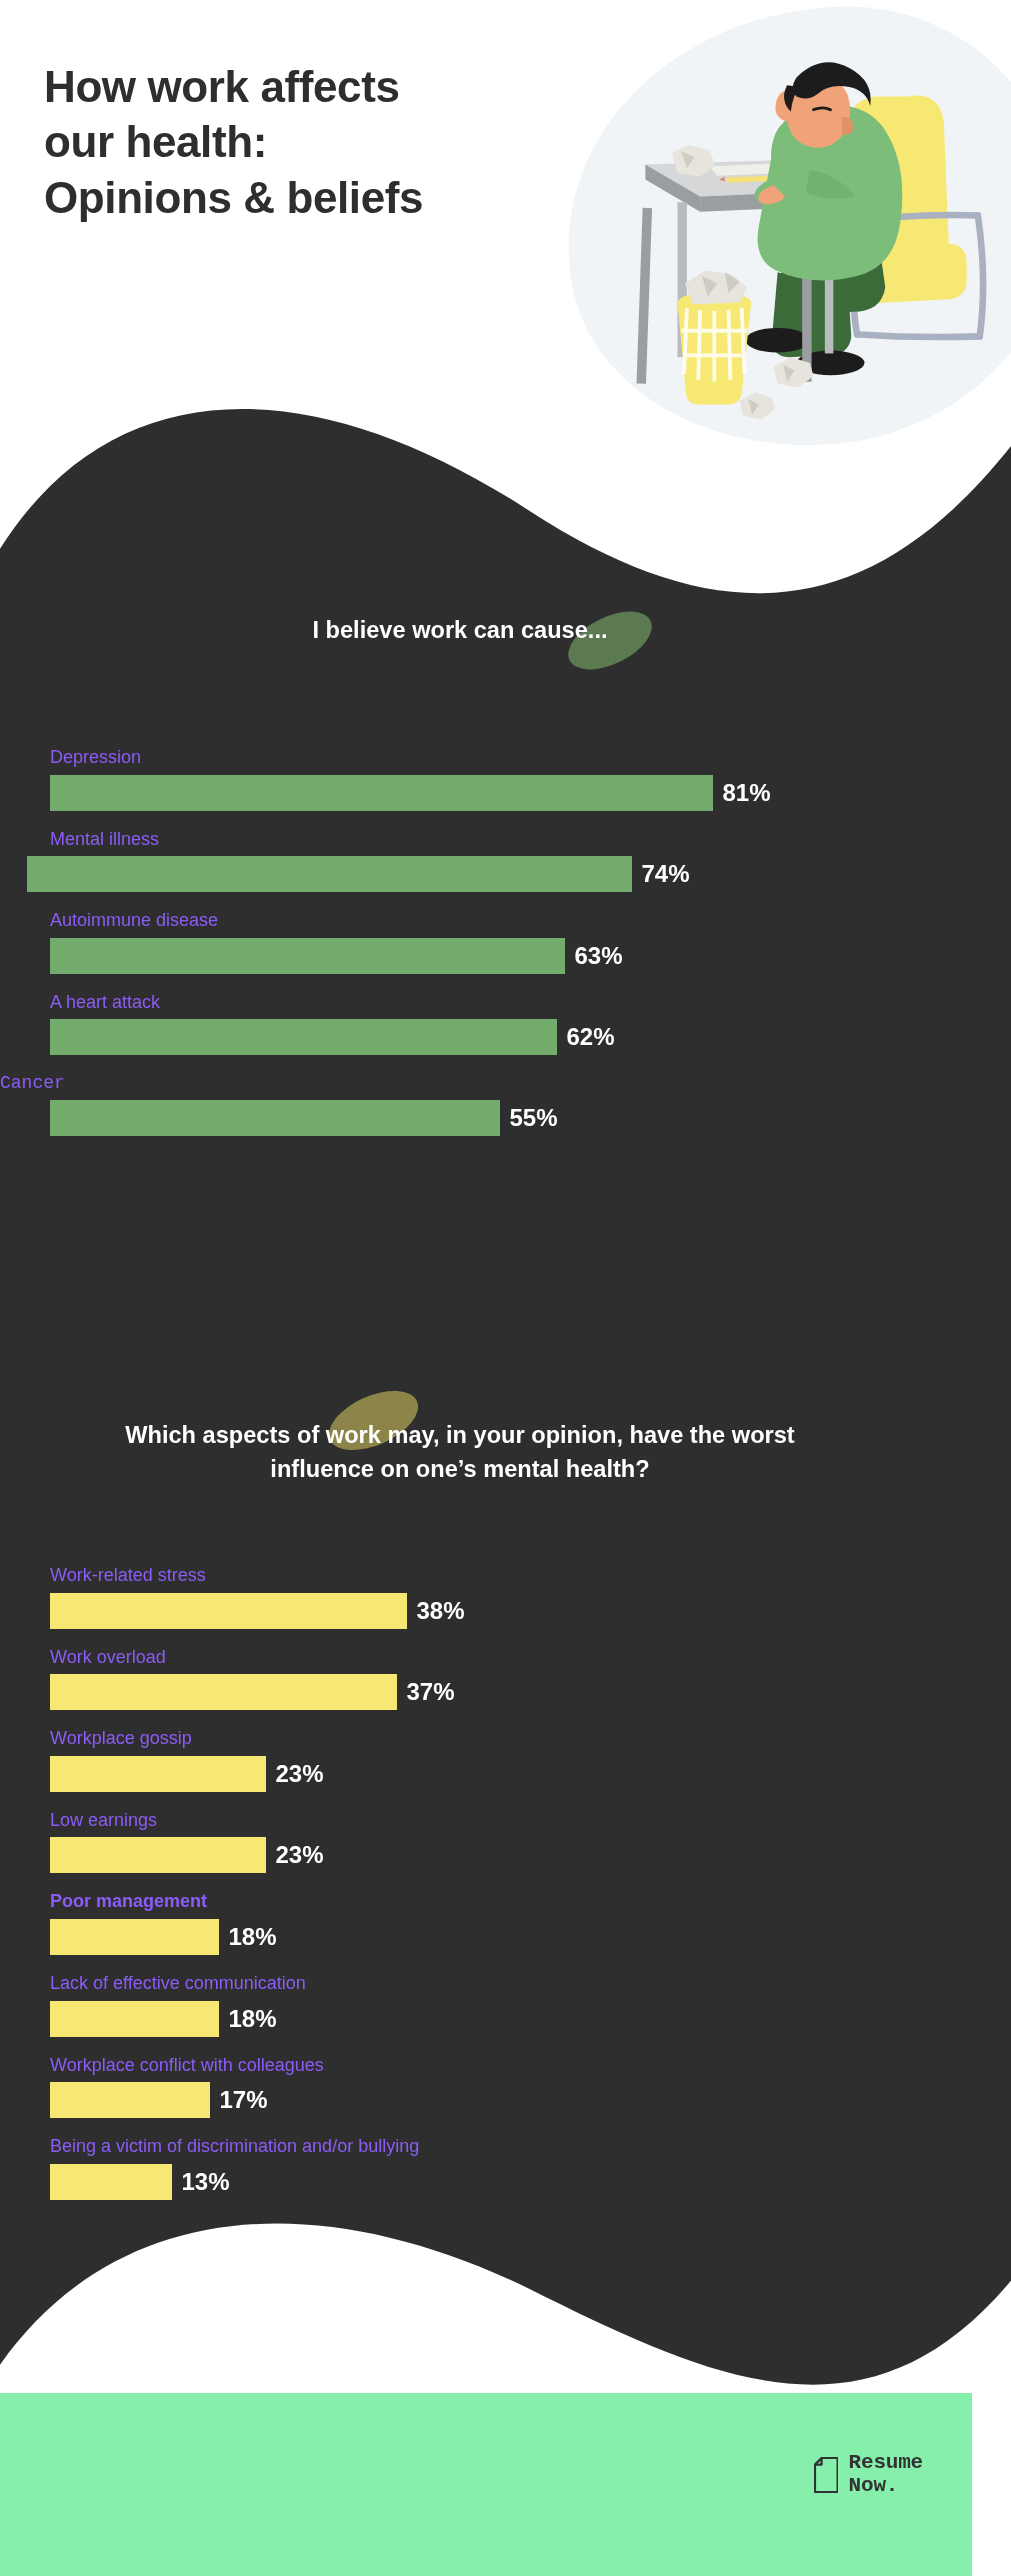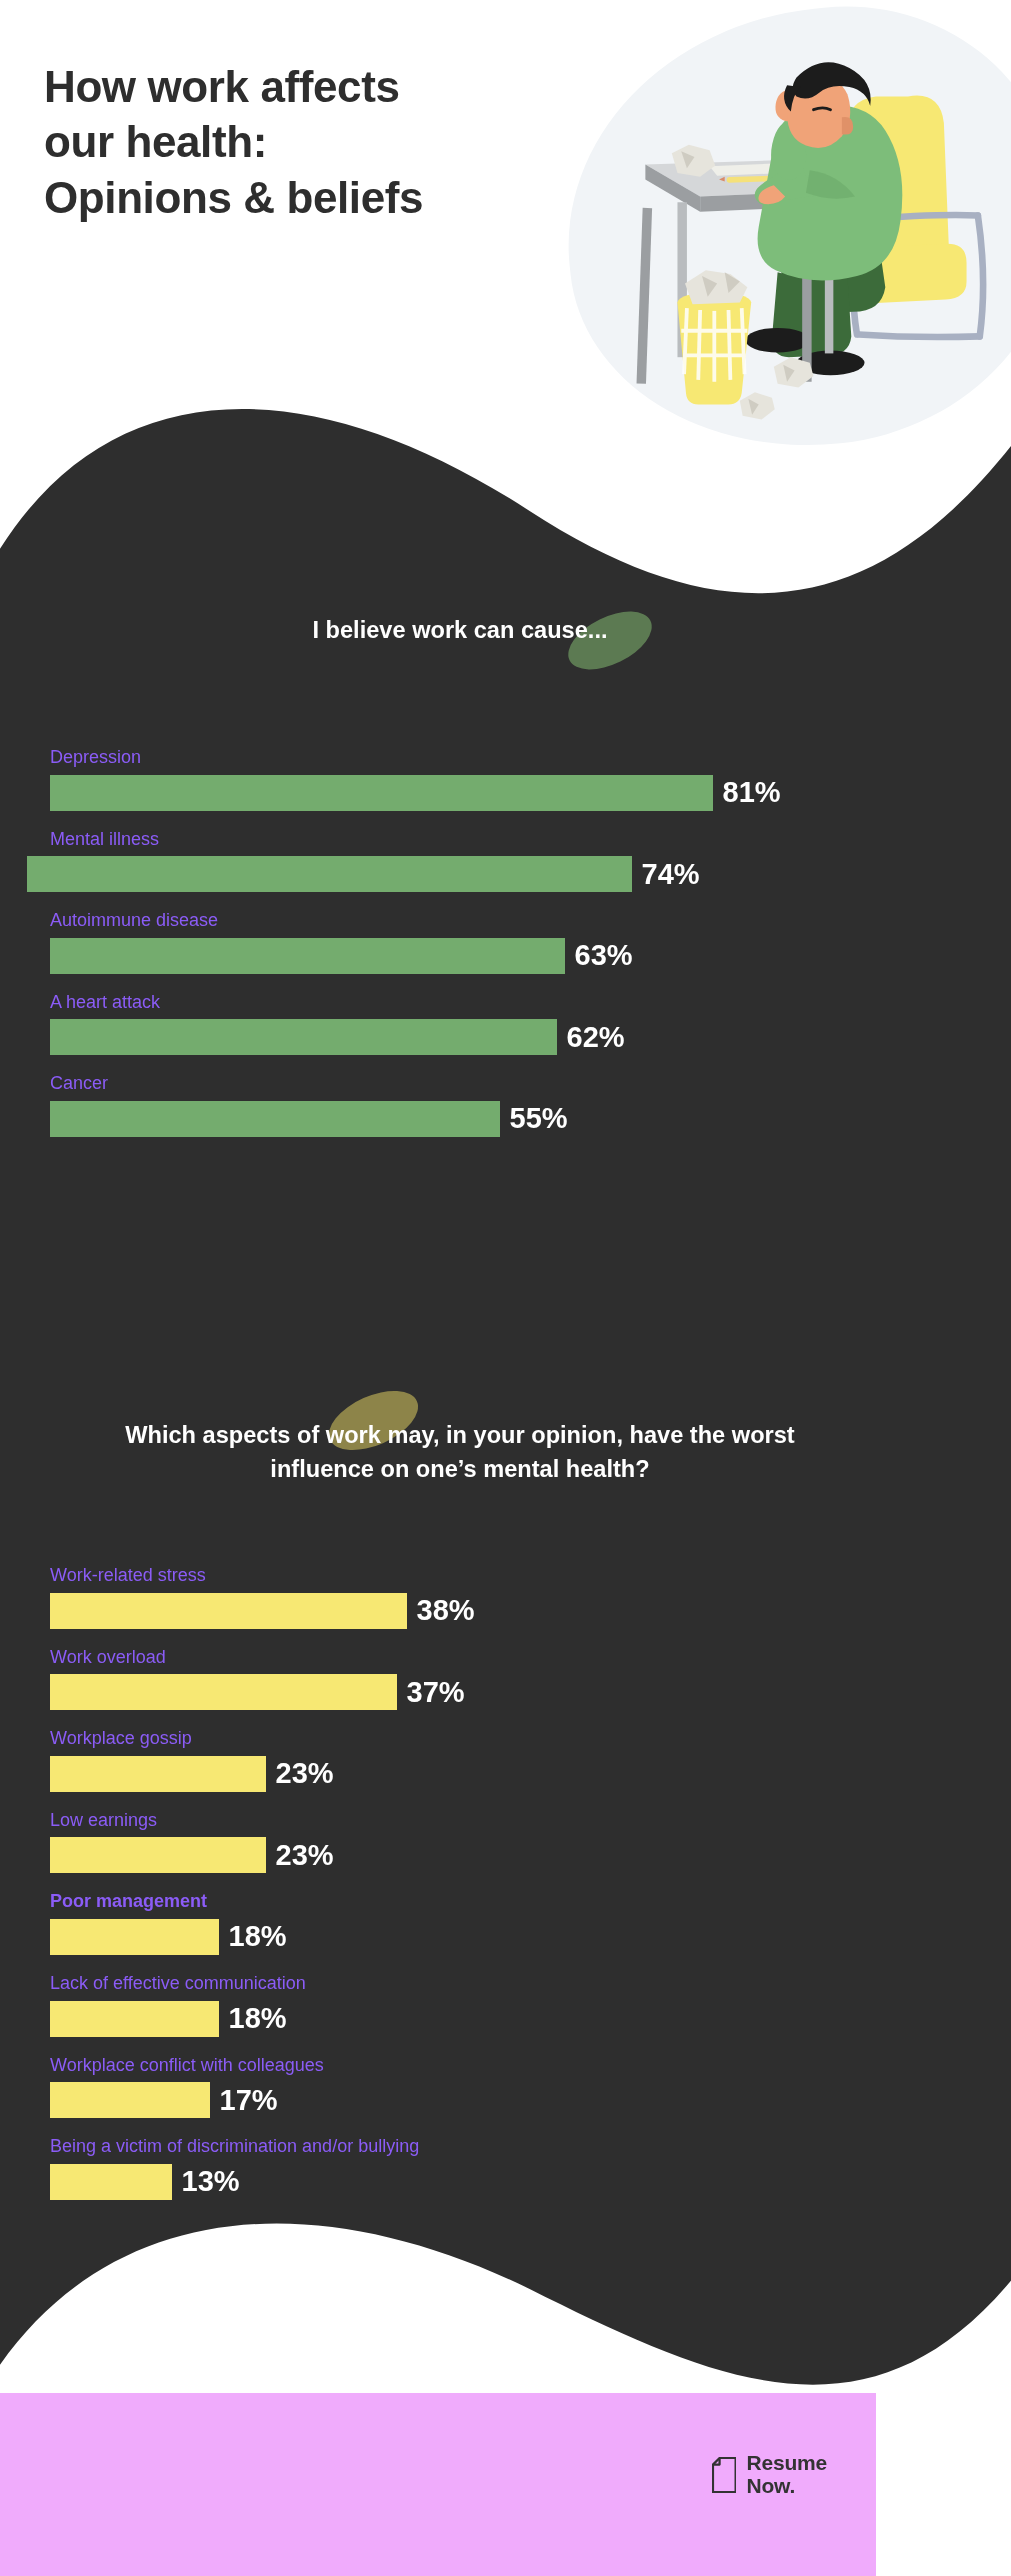--- a/index.html
+++ b/index.html
@@ -80,29 +80,30 @@
 
   .bar-row { position:relative; }
   .bar-label {
     color:#8b5cf6; font-size:18px;
     margin-bottom:6.6px; white-space:nowrap;
   }
   .bar-track { display:flex; align-items:center; }
   .bar-fill { height:36px; }
   .bar-value {
     color:#ffffff; font-weight:bold;
-    font-size:29px; margin-left:9.5px;
+    font-size:24px; margin-left:9.5px;
     white-space:nowrap;
   }
 
   
   .footer {
     position:absolute; left:0; top:2393px;
-    width:876px; height:183px;
-    background:#f0abfc;
+    width:972px; height:183px;
+    background:#86efac;
+    font-family:Liberation Mono, monospace;
   }
   .logo {
     position:absolute; right:49px; top:59px;
     display:flex; align-items:center; gap:10.4px;
   }
   .logo-doc { width:24.6px; height:36px; display:block; }
   .logo-text {
     font-size:21px; font-weight:bold;
     color:#333333; line-height:1.08;
     white-space:pre-line; letter-spacing:-0.2px;
@@ -238,21 +239,21 @@
         </div>
       </div>
       <div class="bar-row" style="margin-bottom: 18px;">
         <div class="bar-label" style="margin-left: 50px;">A heart attack</div>
         <div class="bar-track" style="margin-left: 50px;">
           <div class="bar-fill" style="width: 507px; background: rgb(116, 172, 110);"></div>
           <div class="bar-value">62%</div>
         </div>
       </div>
       <div class="bar-row" style="margin-bottom: 18px;">
-        <div class="bar-label" style="margin-left: 50px;">Cancer</div>
+        <div class="bar-label" style=" font-family: Liberation Mono, monospace;">Cancer</div>
         <div class="bar-track" style="margin-left: 50px;">
           <div class="bar-fill" style="width: 450px; background: rgb(116, 172, 110);"></div>
           <div class="bar-value">55%</div>
         </div>
       </div>
     </div>
 
   <div class="section" style="top:1419px;">
     <div class="sec-title" id="sec2-title" style="padding:0 95px;">Which aspects of work may, in your opinion, have the worst influence on one’s mental health?</div>
   </div>

